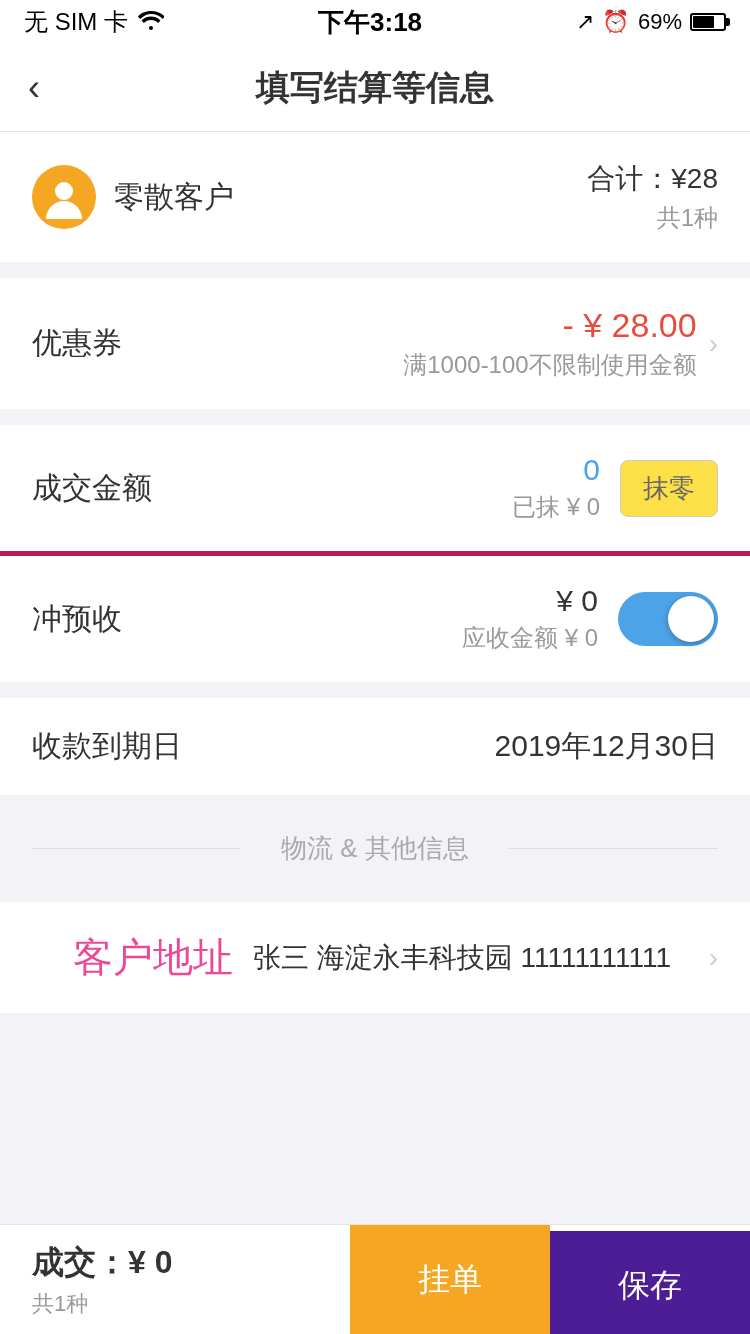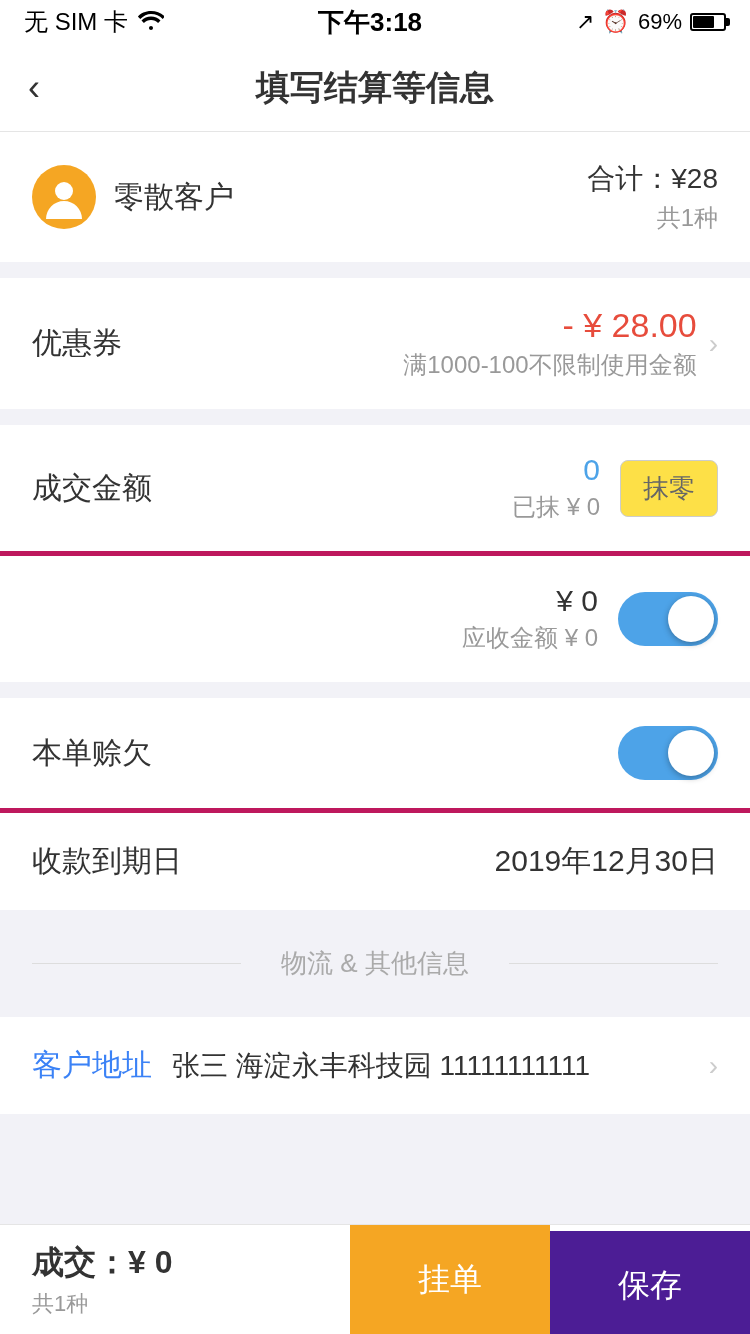--- a/index.html
+++ b/index.html
@@ -249,24 +249,25 @@
     
     .address-row {
       display: flex;
       align-items: center;
       padding: 28px 32px;
       background: #fff;
       margin-bottom: 16px;
       justify-content: space-between;
     }
     .address-label {
-      font-size: 30px;
-      color: #3b82f6;
+      font-size: 40px;
+      color: #ec4899;
       min-width: 120px;
       flex-shrink: 0;
+      margin-left: 41px;
     }
     .address-value {
       font-size: 28px;
       color: #333;
       flex: 1;
       margin-left: 20px;
       text-align: left;
     }
 
     
@@ -421,41 +422,34 @@
       <div class="form-right">
         <div class="amount-input-area">
           <span class="form-value blue">0</span>
           <span class="form-sub">已抹  ¥ 0</span>
         </div>
         <button class="round-btn">抹零</button>
       </div>
     </div>
 
     <div class="form-row">
+      <span class="form-label">冲预收</span>
       <div class="form-right">
         <div class="amount-input-area">
           <span class="form-value">¥ 0</span>
           <span class="form-sub">应收金额 ¥ 0</span>
         </div>
         <div class="toggle">
           <div class="toggle-knob"></div>
         </div>
       </div>
     </div>
   </div>
 
   <div class="form-section">
-    <div class="form-row">
-      <span class="form-label">本单赊欠</span>
-      <div class="form-right">
-        <div class="toggle">
-          <div class="toggle-knob"></div>
-        </div>
-      </div>
-    </div>
 
     <div class="form-row">
       <span class="form-label">收款到期日</span>
       <span class="form-value">2019年12月30日</span>
     </div>
   </div>
 
   <div class="divider-section">
     <div class="divider-line"></div>
     <span class="divider-text">物流 &amp; 其他信息</span>

